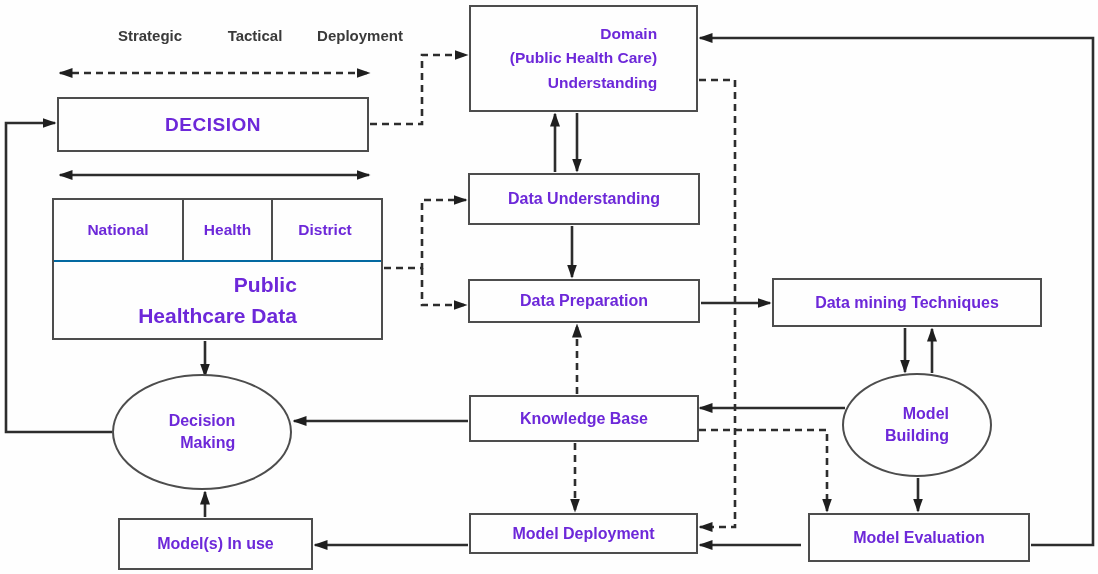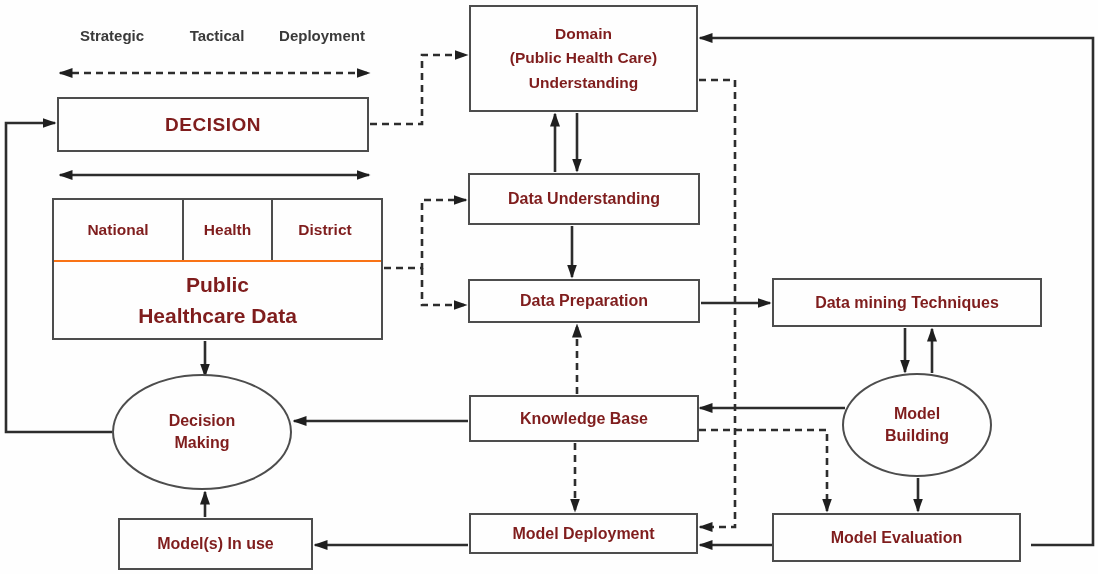--- a/index.html
+++ b/index.html
@@ -5,32 +5,32 @@
   html,body{margin:0;padding:0;background:#ffffff;}
   .stage{
     position:relative;width:1098px;height:574px;background:#fefefe;
     font-family:"Liberation Sans",sans-serif;overflow:hidden;
   }
   #edges-svg{position:absolute;left:0;top:0;width:1098px;height:574px;}
   .edge{fill:none;stroke:#2d2d2d;stroke-width:2.6px;}
   .edge.dashed{stroke-dasharray:7 5;}
   .node{
     position:absolute;box-sizing:border-box;border:2px solid #4d4d4d;background:#fefefe;
-    display:flex;align-items:center;justify-content:center;text-align:center;
-    color:#7f1d1d;font-weight:bold;font-size:16px;line-height:1.35;white-space:pre-line;
+    display:flex;align-items:center;justify-content:center;text-align:right;
+    color:#6d28d9;font-weight:bold;font-size:16px;line-height:1.35;white-space:pre-line;
   }
   .ellipse{border-radius:50%;}
   .decision-box{font-size:19px;letter-spacing:0.5px;}
   .domain-box{font-size:15.5px;line-height:1.55;}
   .hlabel{
     position:absolute;transform:translateX(-50%);color:#3a3a3a;
-    font-weight:bold;font-size:15px;white-space:nowrap;
+    font-weight:bold;font-size:15px;white-space:nowrap;margin-left:38px;
   }
   .table-node{flex-direction:column;padding:0;align-items:stretch;justify-content:flex-start;}
-  .trow{display:flex;height:60px;border-bottom:2px solid #f97316;}
+  .trow{display:flex;height:60px;border-bottom:2px solid #0369a1;}
   .tcell{
     flex:0 0 auto;display:flex;align-items:center;justify-content:center;
     font-size:15.5px;box-sizing:border-box;
   }
   .tcell + .tcell{border-left:2px solid #4d4d4d;}
   .tbody-cell{
     flex:1;display:flex;align-items:center;justify-content:center;
     font-size:21px;white-space:pre-line;line-height:1.5;
   }
 </style>
@@ -118,21 +118,21 @@
 
   <div class="node ellipse" style="left:112px;top:374px;width:180px;height:116px">
     <span>Decision
 Making</span>
   </div>
 
   <div class="node" style="left:469px;top:513px;width:229px;height:41px">
     <span>Model Deployment</span>
   </div>
 
-  <div class="node" style="left:772px;top:513px;width:249px;height:49px">
+  <div class="node" style="left:808px;top:513px;width:222px;height:49px">
     <span>Model Evaluation</span>
   </div>
 
   <div class="node" style="left:118px;top:518px;width:195px;height:52px">
     <span>Model(s) In use</span>
   </div>
 
 </div>
 
 </body></html>

